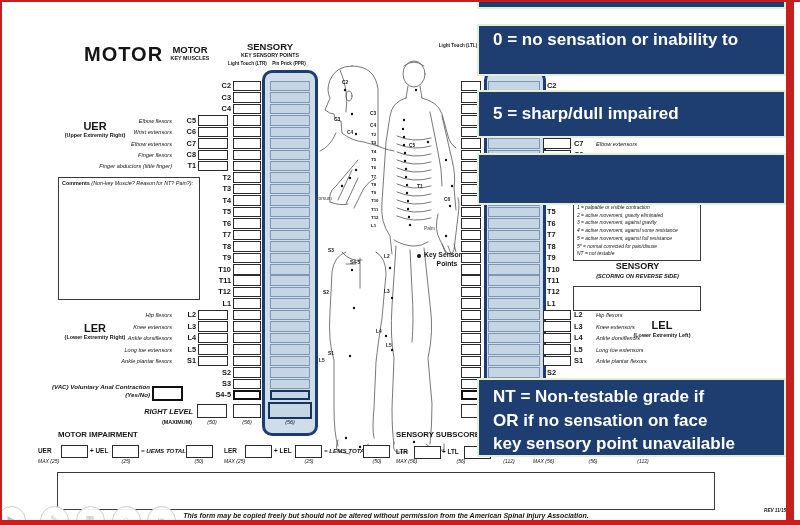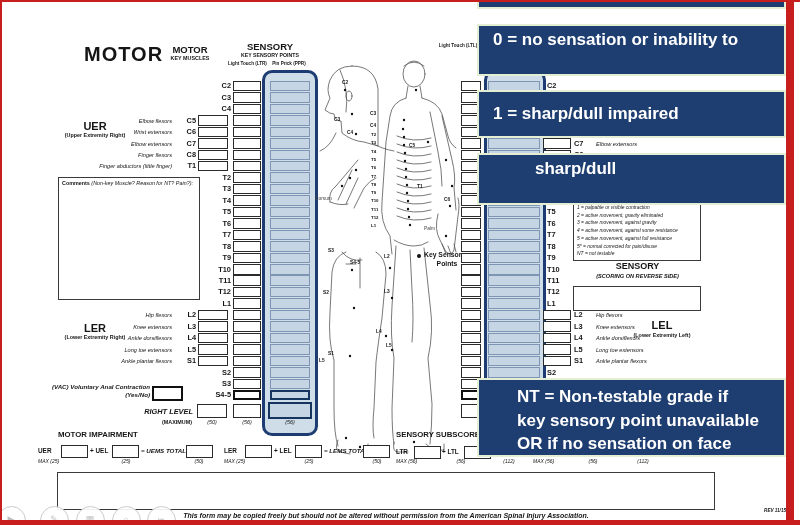--- a/index.html
+++ b/index.html
@@ -464,29 +464,28 @@
   </div>
 
   <div class="ab" style="left:417px;top:254px;width:4px;height:4px;border-radius:50%;background:#111"></div>
 
   <div id="overlayLayer">
       <div class="ovl" style="top: -4px; height: 13px;"></div>
       <div class="ovl" style="top: 24px; height: 52px; padding-top: 3px;">
         <div style="line-height: 22px;">0 = no sensation or inability to</div>
       </div>
       <div class="ovl" style="top: 90px; height: 48px; padding-top: 11px;">
-        <div style="line-height: 22px;">1 = sharp/dull impaired</div>
+        <div style="line-height: 22px;">5 = sharp/dull impaired</div>
       </div>
       <div class="ovl" style="top: 153px; height: 52px; padding-top: 3px;">
-        <div style="line-height: 22px; padding-left: 56px;">sharp/dull</div>
-      </div>
-      <div class="ovl" style="top: 378px; height: 79px; padding-top: 5px; padding-left: 24px;">
+      </div>
+      <div class="ovl" style="top: 378px; height: 79px; padding-top: 5px;">
         <div style="line-height: 23.5px;">NT = Non-testable grade if</div>
+        <div style="line-height: 23.5px;">OR if no sensation on face</div>
         <div style="line-height: 23.5px;">key sensory point unavailable</div>
-        <div style="line-height: 23.5px;">OR if no sensation on face</div>
       </div>
     </div>
 
   <div id="playerLayer">
       <div class="pbtn" style="left: -3.5px; top: 505.5px;">
         <div>▶</div>
       </div>
       <div class="pbtn" style="left: 39.5px; top: 505.5px;">
         <div>✎</div>
       </div>

